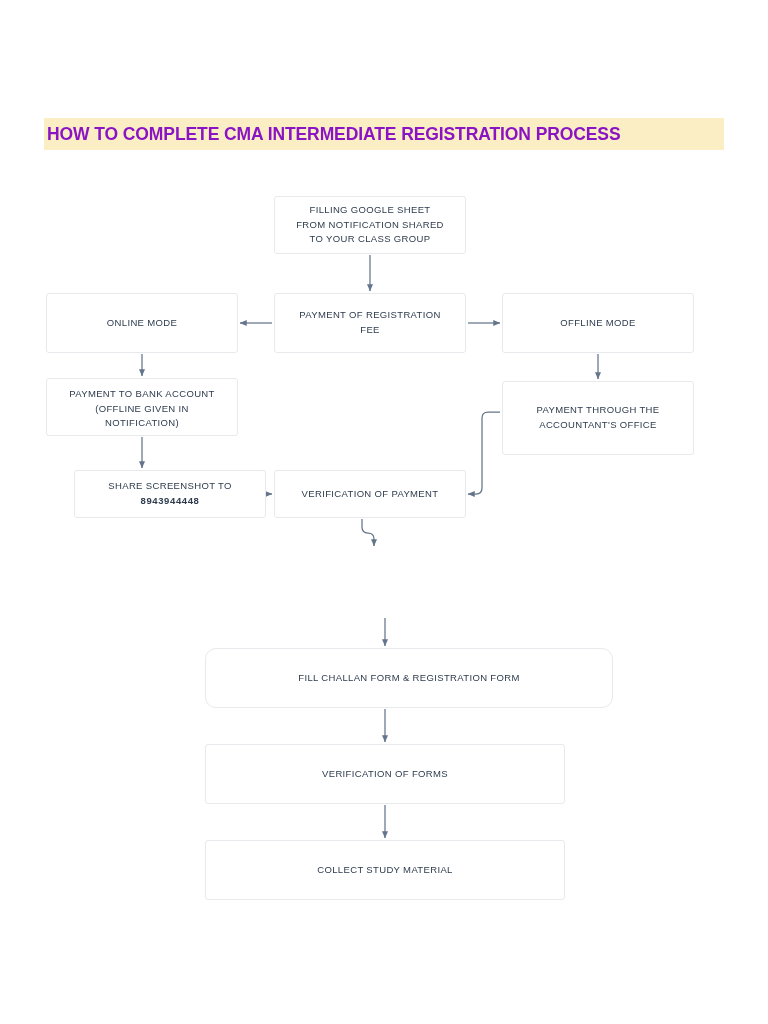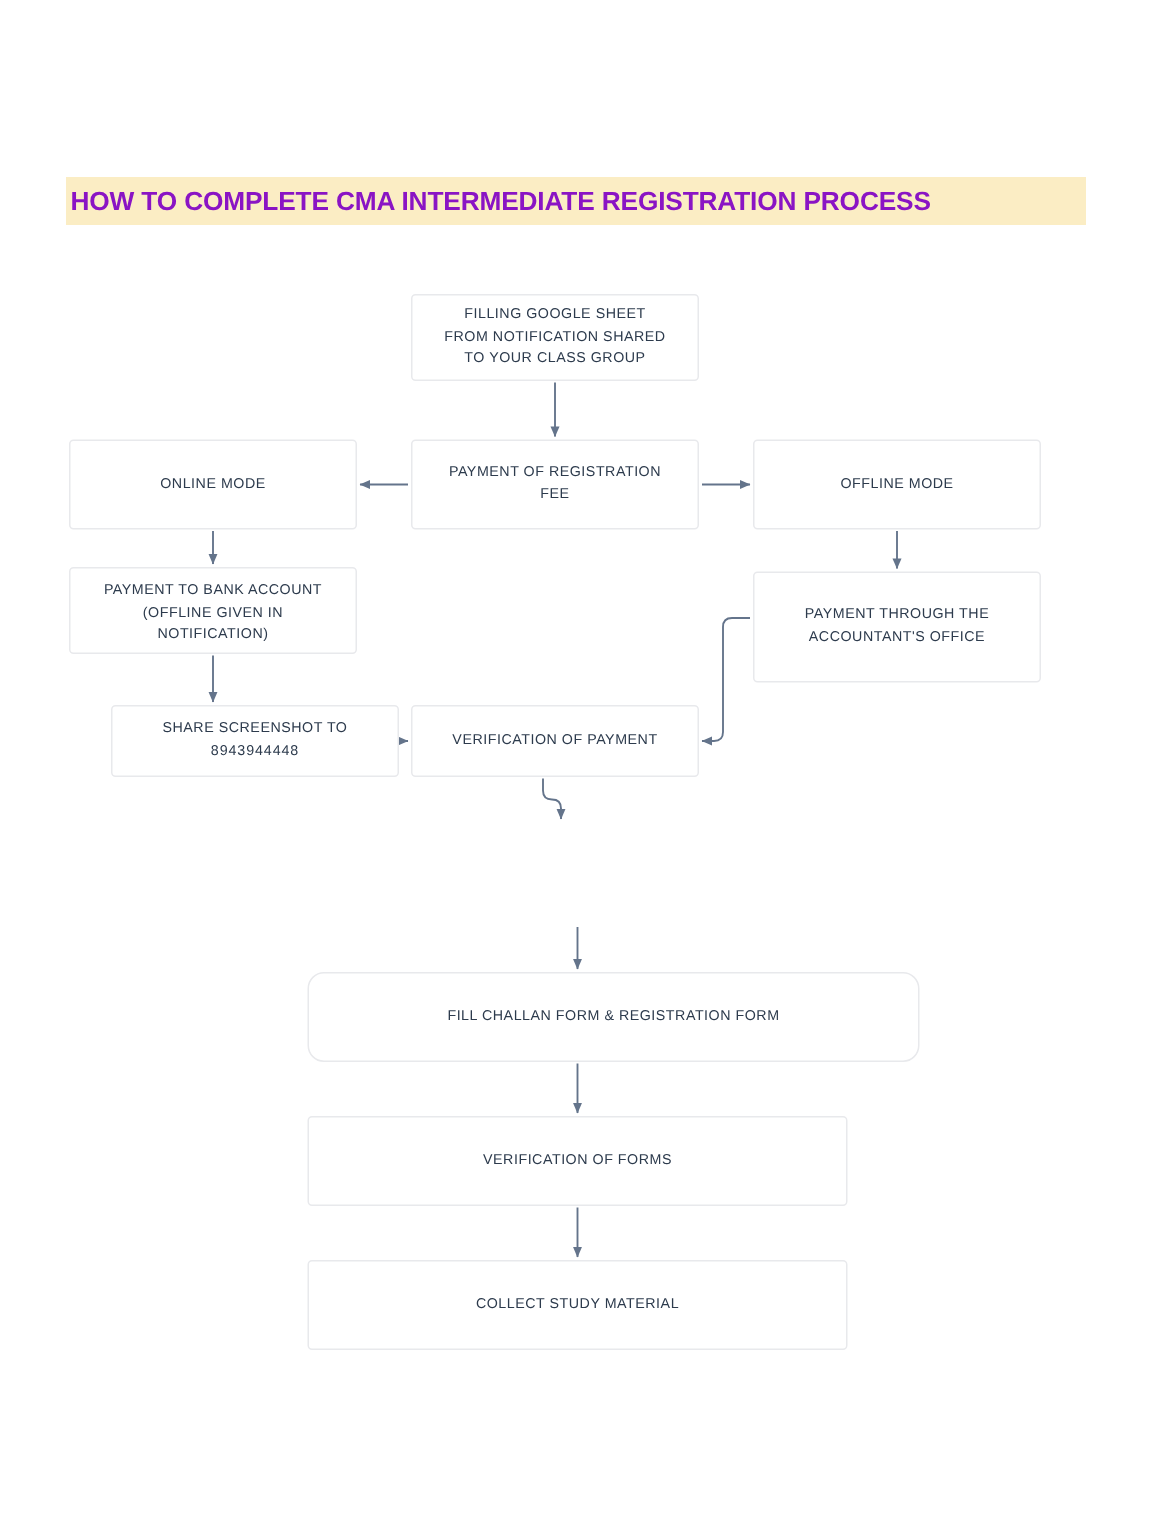--- a/index.html
+++ b/index.html
@@ -69,21 +69,21 @@
     align-items: center;
     justify-content: center;
     text-align: center;
     color: #2d3b4d;
     font-size: 9.5px;
     letter-spacing: 0.35px;
     line-height: 1.55;
     padding: 4px 8px;
   }
   .node .lbl { display: block; width: 100%; }
-  .node .bold { font-weight: normal; letter-spacing: 0.6px; }
+  .node .bold { font-weight: bold; letter-spacing: 0.6px; }
 
   
   #n-google   { left: 274px; top: 196px; width: 192px; height: 58px; }
   #n-online   { left: 46px;  top: 293px; width: 192px; height: 60px; }
   #n-payreg   { left: 274px; top: 293px; width: 192px; height: 60px; }
   #n-offline  { left: 502px; top: 293px; width: 192px; height: 60px; }
   #n-bank     { left: 46px;  top: 378px; width: 192px; height: 58px; align-items: flex-end; }
   #n-acct     { left: 502px; top: 381px; width: 192px; height: 74px; align-items: center; }
   #n-share    { left: 46px;  top: 470px; width: 192px; height: 48px; margin-left: 28px; }
   #n-verifpay { left: 274px; top: 470px; width: 192px; height: 48px; }

